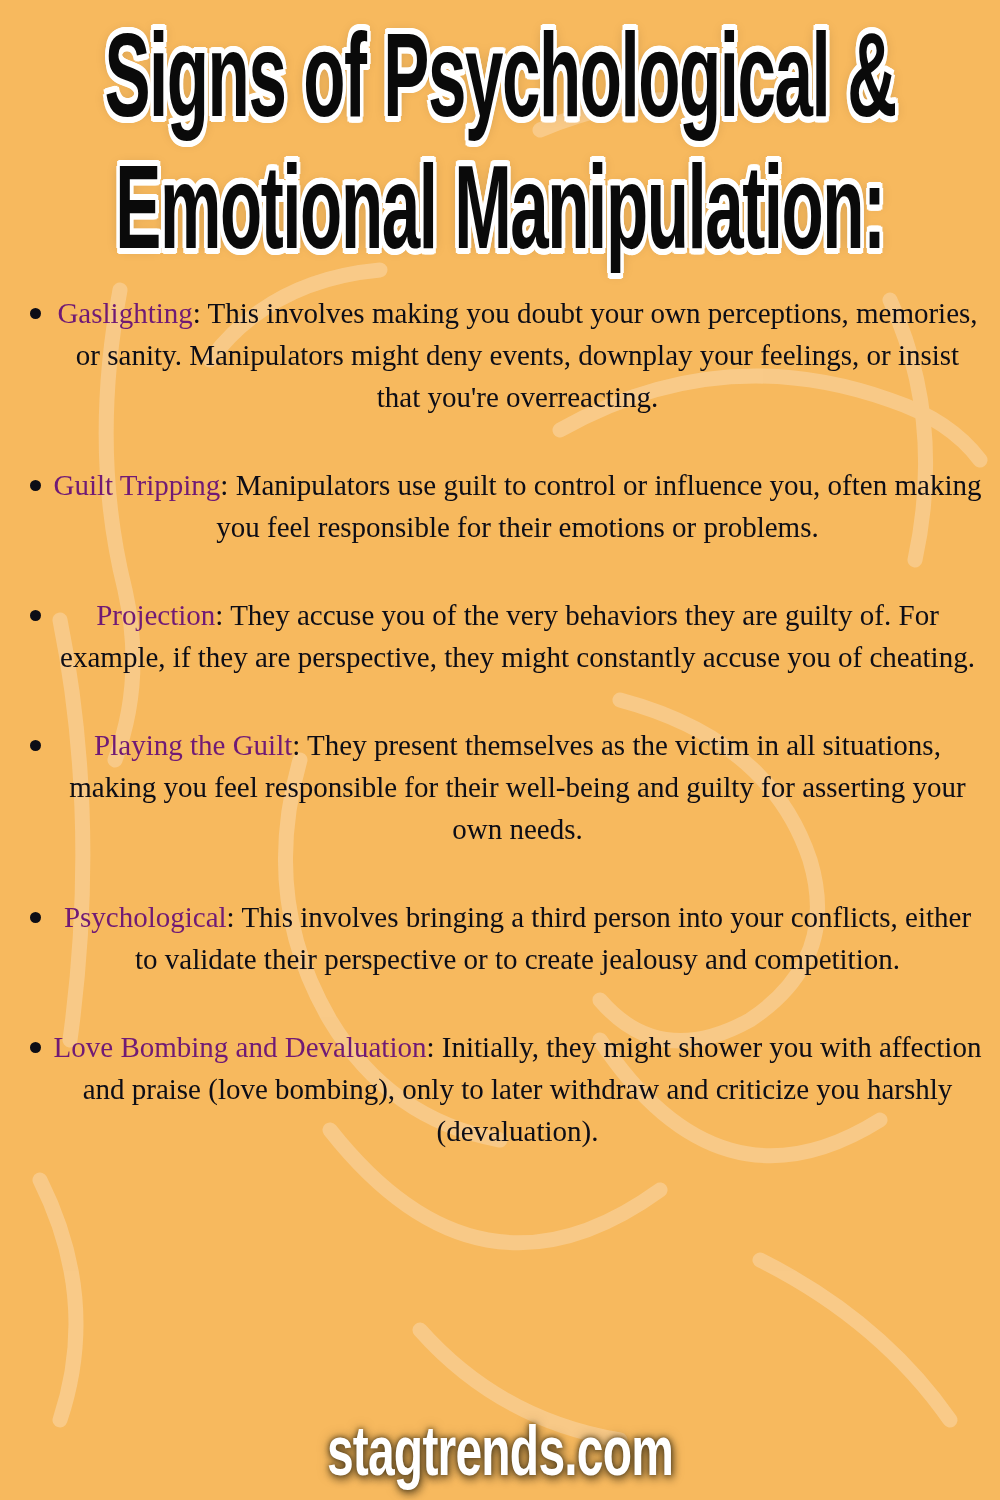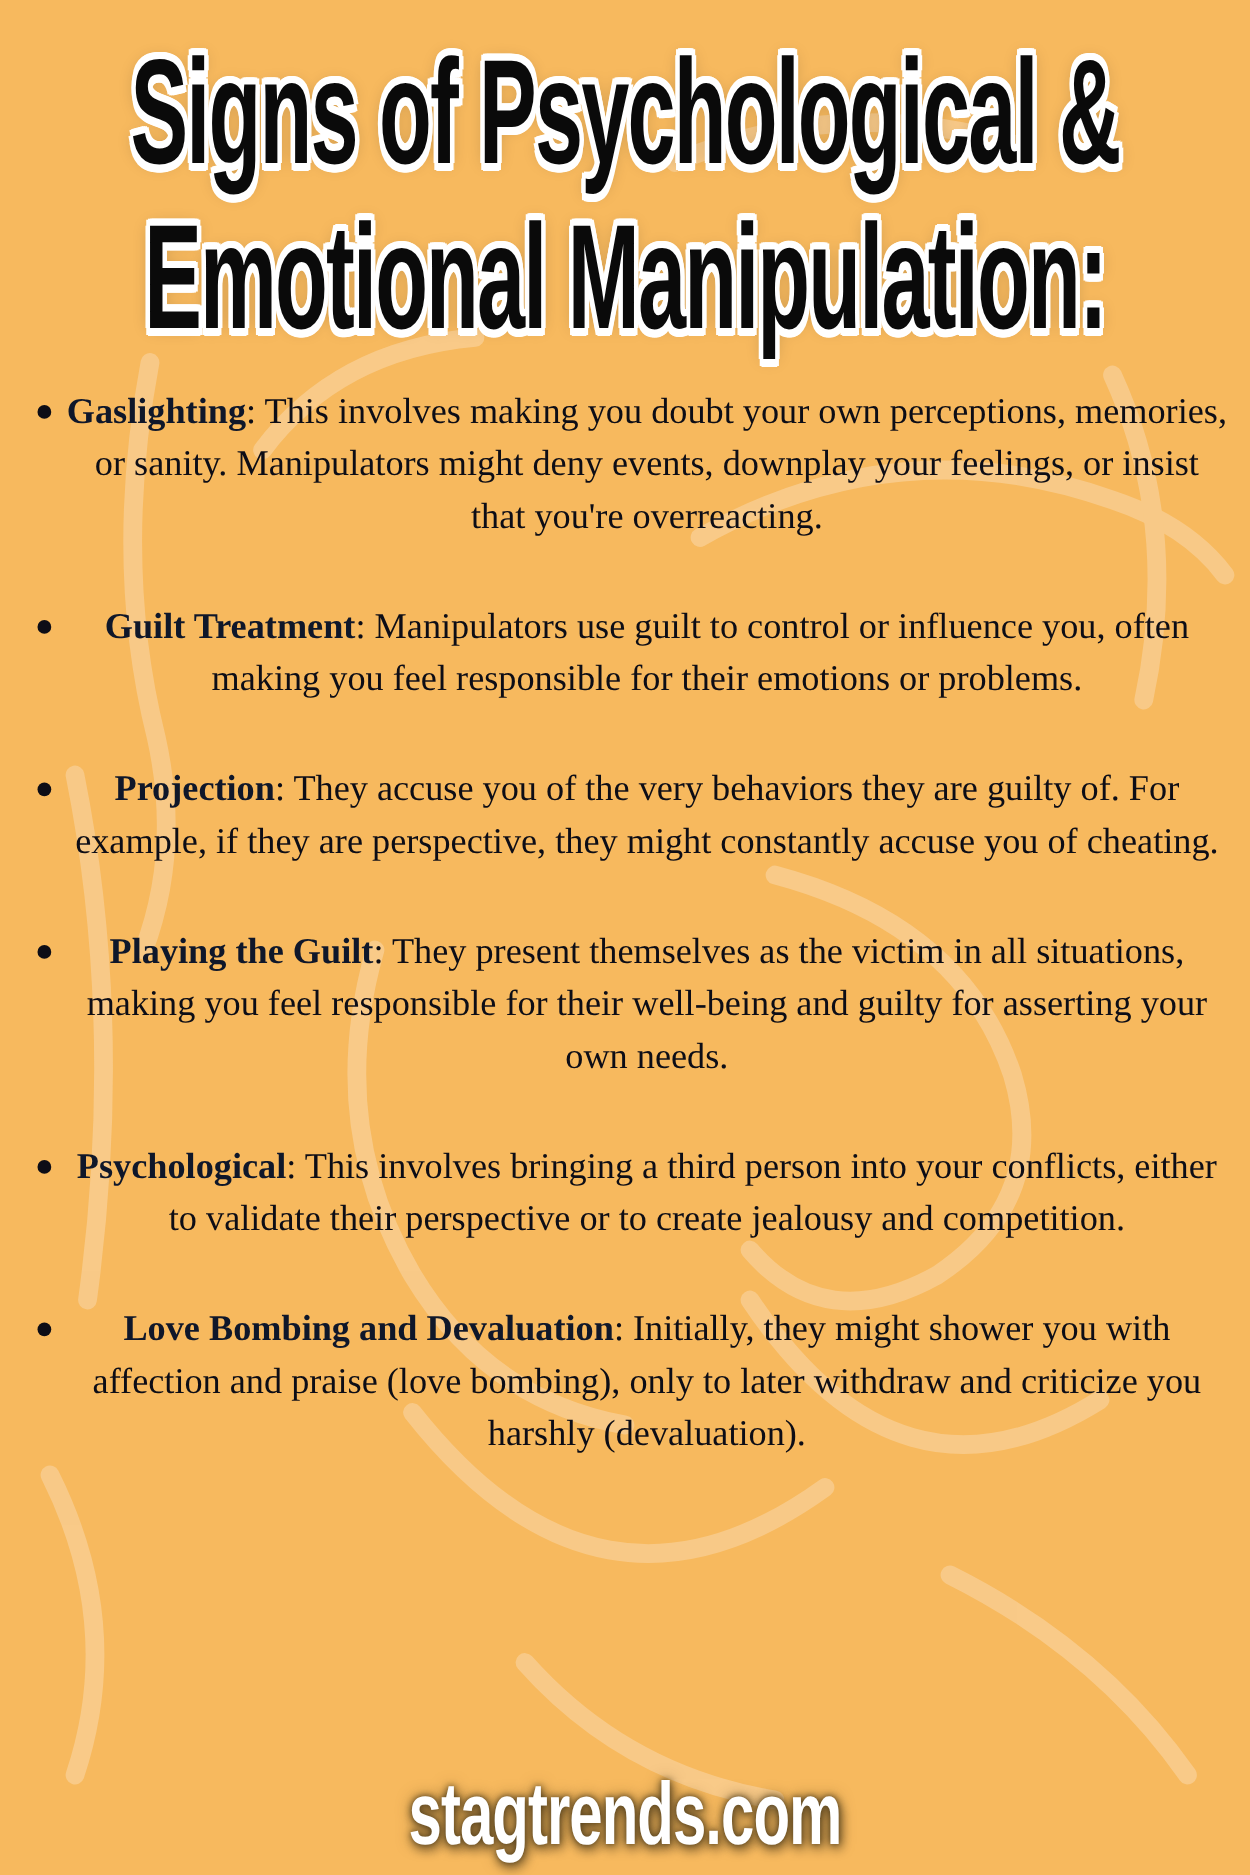--- a/index.html
+++ b/index.html
@@ -20,21 +20,21 @@
     width: 100%;
     height: 100%;
   }
 
   .content {
     position: relative;
     width: 100%;
     height: 100%;
   }
 
-  .title-block { padding-top: 30px; }
+  .title-block { padding-top: 14px; }
 
   .title-line {
     height: 122px;
     display: flex;
     align-items: center;
     justify-content: center;
     white-space: nowrap;
     font-family: "Liberation Sans", sans-serif;
     font-weight: bold;
     font-size: 96px;
@@ -84,22 +84,22 @@
     flex: 1;
     margin: 0;
     padding: 0 4px 0 12px;
     text-align: center;
     font-size: 29px;
     line-height: 42px;
     color: var(--ink, #0D0D16);
   }
 
   .term {
-    font-weight: bold;
-    color: #0f172a;
+    font-weight: normal;
+    color: #701a75;
   }
 
   .footer {
     position: absolute;
     left: 0;
     right: 0;
     bottom: 8px;
     text-align: center;
     white-space: nowrap;
     font-family: "Liberation Sans", sans-serif;
@@ -146,21 +146,21 @@
     </header>
 
     <div class="list">
   <div class="item">
     <span class="bullet"></span>
     <p class="item-text"><strong class="term">Gaslighting</strong><span class="term-colon">:</span> <span class="desc">This involves making you doubt your own perceptions, memories, or sanity. Manipulators might deny events, downplay your feelings, or insist that you're overreacting.</span></p>
   </div>
 
   <div class="item">
     <span class="bullet"></span>
-    <p class="item-text"><strong class="term">Guilt Treatment</strong><span class="term-colon">:</span> <span class="desc">Manipulators use guilt to control or influence you, often making you feel responsible for their emotions or problems.</span></p>
+    <p class="item-text"><strong class="term">Guilt Tripping</strong><span class="term-colon">:</span> <span class="desc">Manipulators use guilt to control or influence you, often making you feel responsible for their emotions or problems.</span></p>
   </div>
 
   <div class="item">
     <span class="bullet"></span>
     <p class="item-text"><strong class="term">Projection</strong><span class="term-colon">:</span> <span class="desc">They accuse you of the very behaviors they are guilty of. For example, if they are perspective, they might constantly accuse you of cheating.</span></p>
   </div>
 
   <div class="item">
     <span class="bullet"></span>
     <p class="item-text"><strong class="term">Playing the Guilt</strong><span class="term-colon">:</span> <span class="desc">They present themselves as the victim in all situations, making you feel responsible for their well-being and guilty for asserting your own needs.</span></p>

